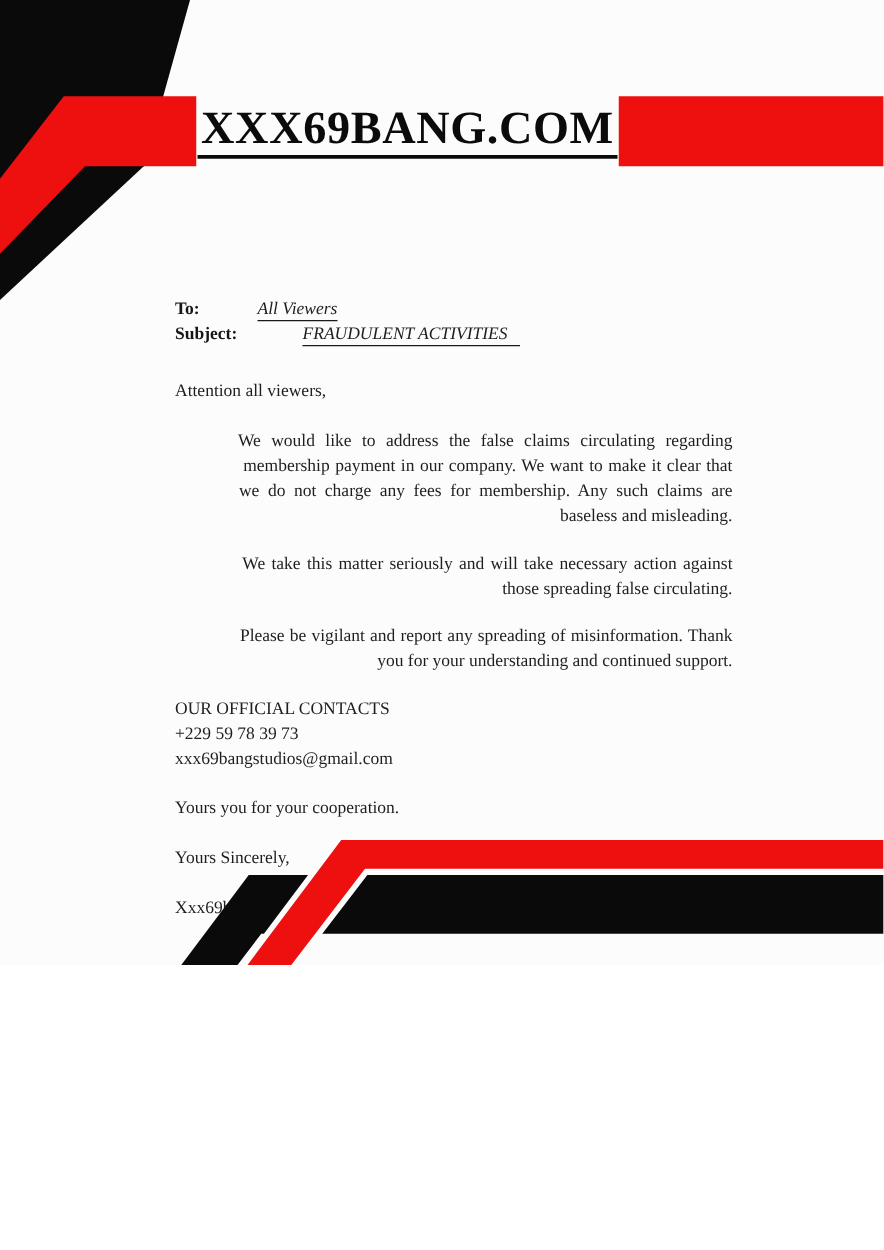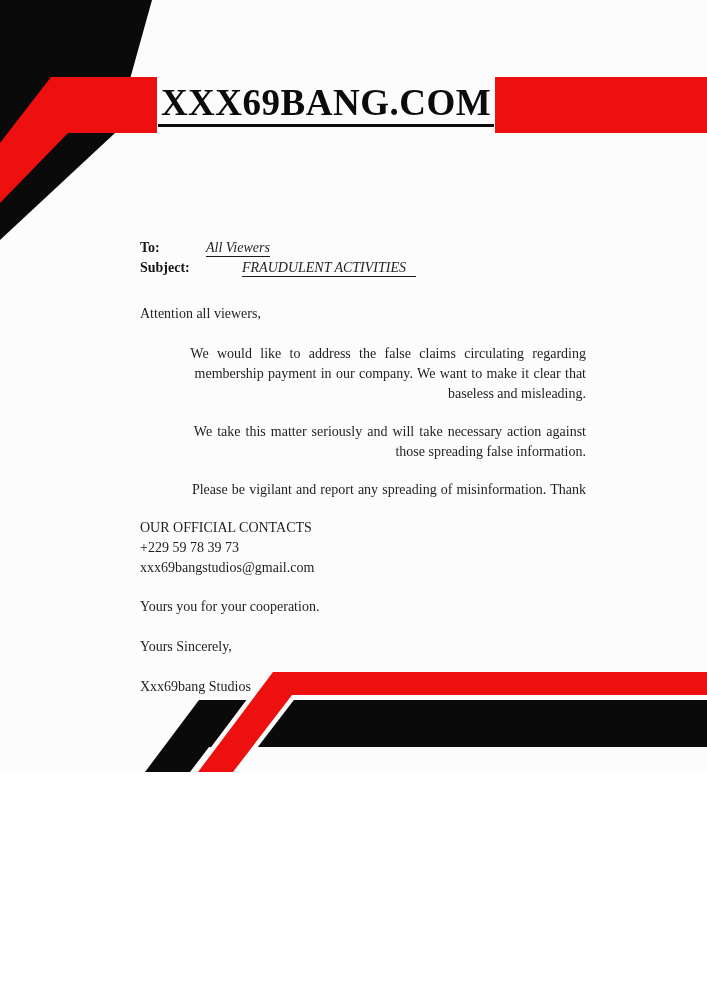--- a/index.html
+++ b/index.html
@@ -82,28 +82,30 @@
     <div class="meta-row">
       <span class="meta-label">Subject:</span><span class="meta-value subject">FRAUDULENT ACTIVITIES</span>
     </div>
 
     <p class="greeting">Attention all viewers,</p>
 
     <div class="paras" id="paras">
         <div class="para">
           <div class="line just" style="word-spacing: 4.82465px;"><span>We would like to address the false claims circulating regarding</span></div>
           <div class="line just" style="word-spacing: 0.87642px;"><span>membership payment in our company. We want to make it clear that</span></div>
+          <div class="line just" style="word-spacing: 3.33097px;"><span>we do not charge any fees for membership. Any such claims are</span></div>
           <div class="line"><span>baseless and misleading.</span></div>
         </div>
         <div class="para">
           <div class="line just" style="word-spacing: 1.54219px;"><span>We take this matter seriously and will take necessary action against</span></div>
-          <div class="line"><span>those spreading false information.</span></div>
+          <div class="line"><span>those spreading false circulating.</span></div>
         </div>
         <div class="para">
           <div class="line just" style="word-spacing: 0.612847px;"><span>Please be vigilant and report any spreading of misinformation. Thank</span></div>
+          <div class="line"><span>you for your understanding and continued support.</span></div>
         </div>
       </div>
 
     <div class="contacts">
       <div>OUR OFFICIAL CONTACTS</div>
       <div>+229 59 78 39 73</div>
       <div>xxx69bangstudios@gmail.com</div>
     </div>
 
     <p class="closing-line coop">Yours you for your cooperation.</p>

